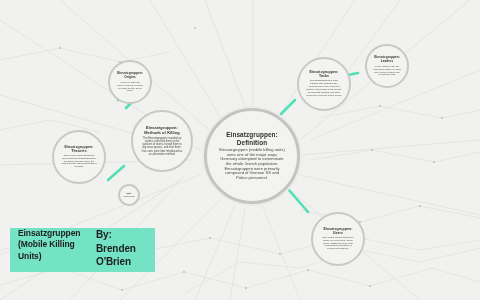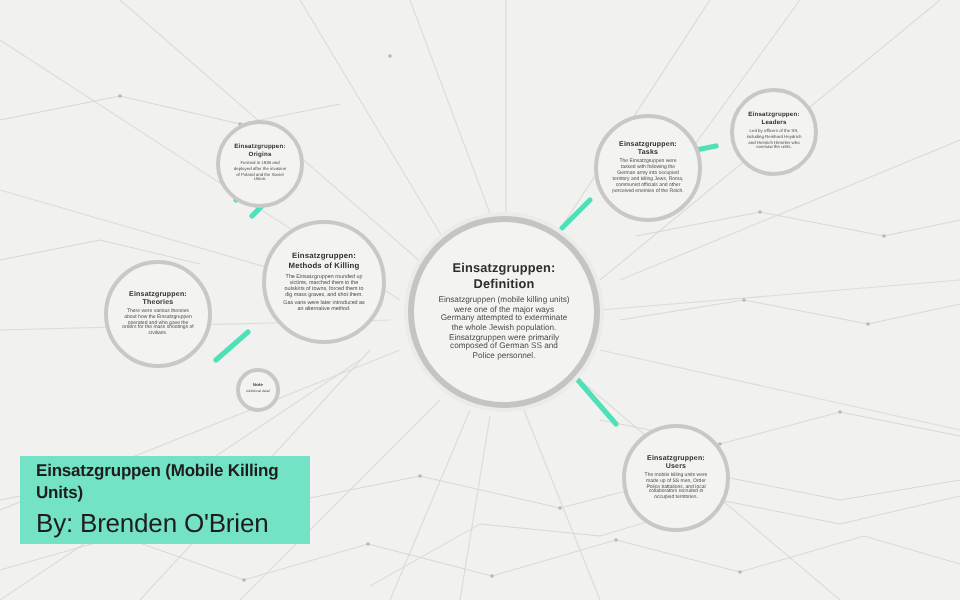--- a/index.html
+++ b/index.html
@@ -84,35 +84,34 @@
 
   
   #title-plate {
     position: absolute;
     left: 10px;
     top: 228px;
     width: 145px;
     height: 44px;
     background: #74e2c4;
     display: flex;
-    flex-direction: column;
     justify-content: center;
     padding: 0 8px;
     box-sizing: border-box;
   }
   #title-plate .t-main {
     font-size: 8.5px;
     font-weight: bold;
     color: #1d1d1d;
     line-height: 1.35;
     letter-spacing: -.1px;
   }
   #title-plate .t-sub {
-    font-size: 13px;
-    font-weight: normal;
+    font-size: 10px;
+    font-weight: bold;
     color: #1d1d1d;
     line-height: 1.35;
     letter-spacing: -.1px;
   }
 </style>
 </head>
 <body>
 
 <div id="canvas">
 

